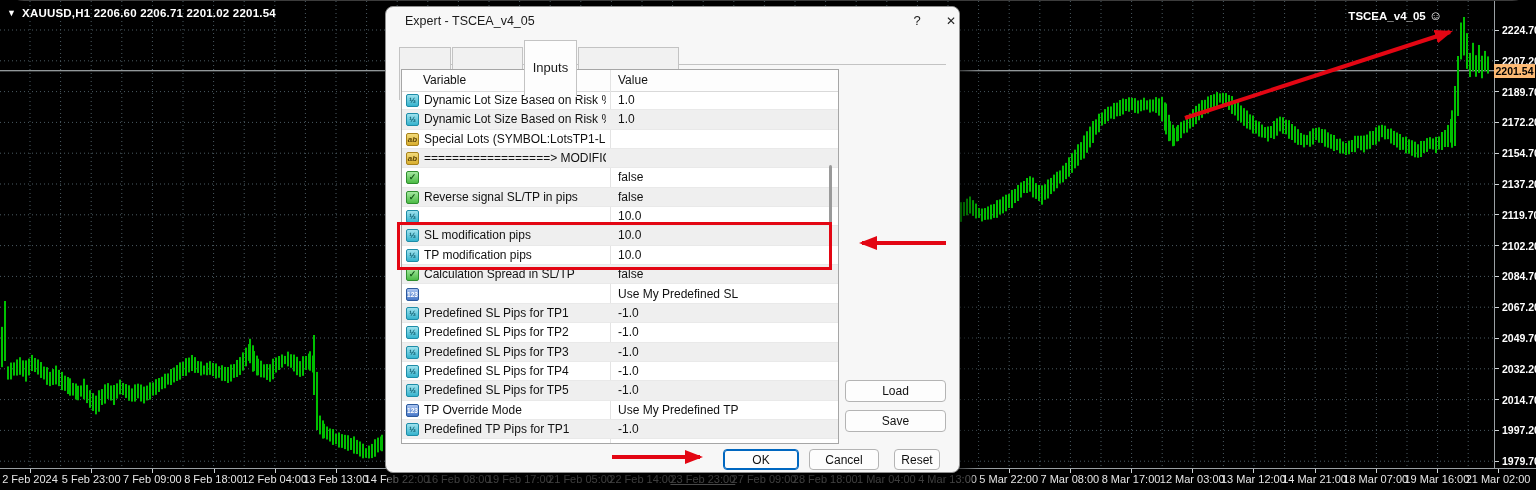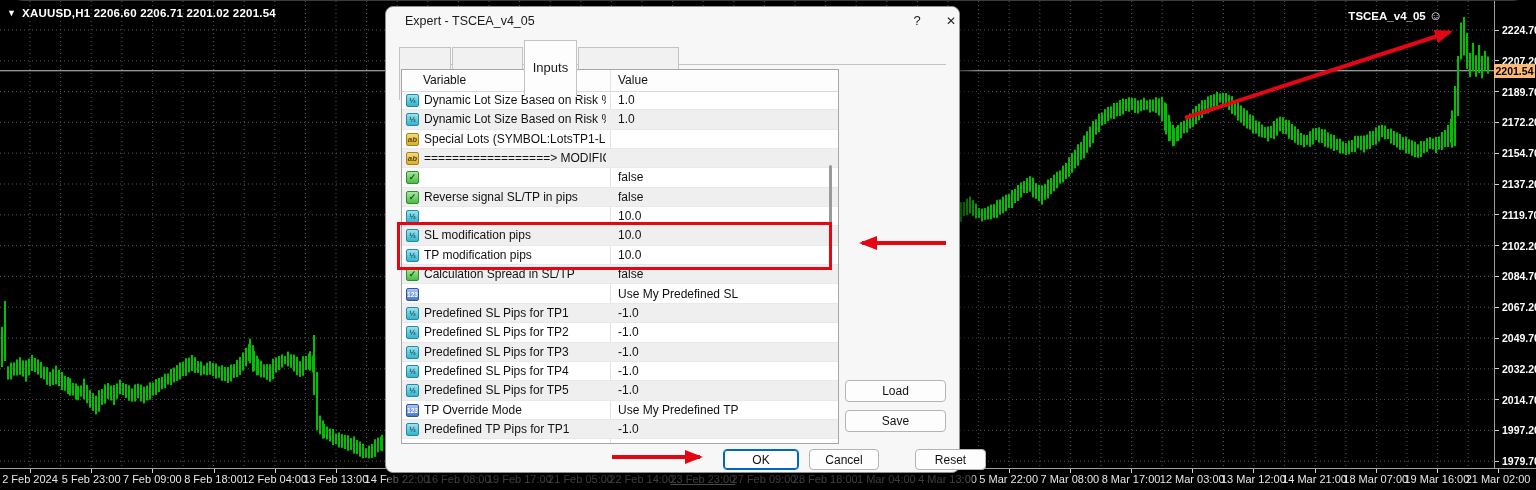--- a/index.html
+++ b/index.html
@@ -59,21 +59,21 @@
   .picon.bool{background:linear-gradient(#a5e8a0,#4cbb45);border:1px solid #2e8f2e;width:11px;height:11px;line-height:11px;color:#14591a;font-size:9px;}
   .picon.int{background:linear-gradient(#aac4f0,#4878c8);border:1px solid #2c5a9e;width:11px;height:11px;line-height:11px;color:#fff;font-size:6.5px;}
   #tbl-scroll{position:absolute;left:443px;top:158px;width:3px;height:86px;background:#9a9a9a;border-radius:2px;z-index:3;}
 
   .btn{position:absolute;background:#fdfdfd;border:1px solid #b4b4b4;border-radius:4px;
        font-family:"Liberation Sans",sans-serif;font-size:12px;color:#111;text-align:center;padding:0;}
   #btn-load{left:459px;top:373px;width:101px;height:22px;}
   #btn-save{left:459px;top:403px;width:101px;height:22px;}
   #btn-ok{left:337px;top:442px;width:76px;height:21px;border:1px solid #0067c0;box-shadow:inset 0 0 0 1px #0067c0;}
   #btn-cancel{left:423px;top:442px;width:70px;height:21px;}
-  #btn-reset{left:529px;top:442px;width:71px;height:21px;}
+  #btn-reset{left:508px;top:442px;width:46px;height:21px;}
 
   
   #red-box{position:absolute;left:397px;top:221px;width:429px;height:42px;border:3px solid #e30613;z-index:20;}
   #annot{position:absolute;left:0;top:0;width:1536px;height:490px;z-index:30;pointer-events:none;}
 </style>
 </head>
 <body>
 
 <div id="screen">
 

